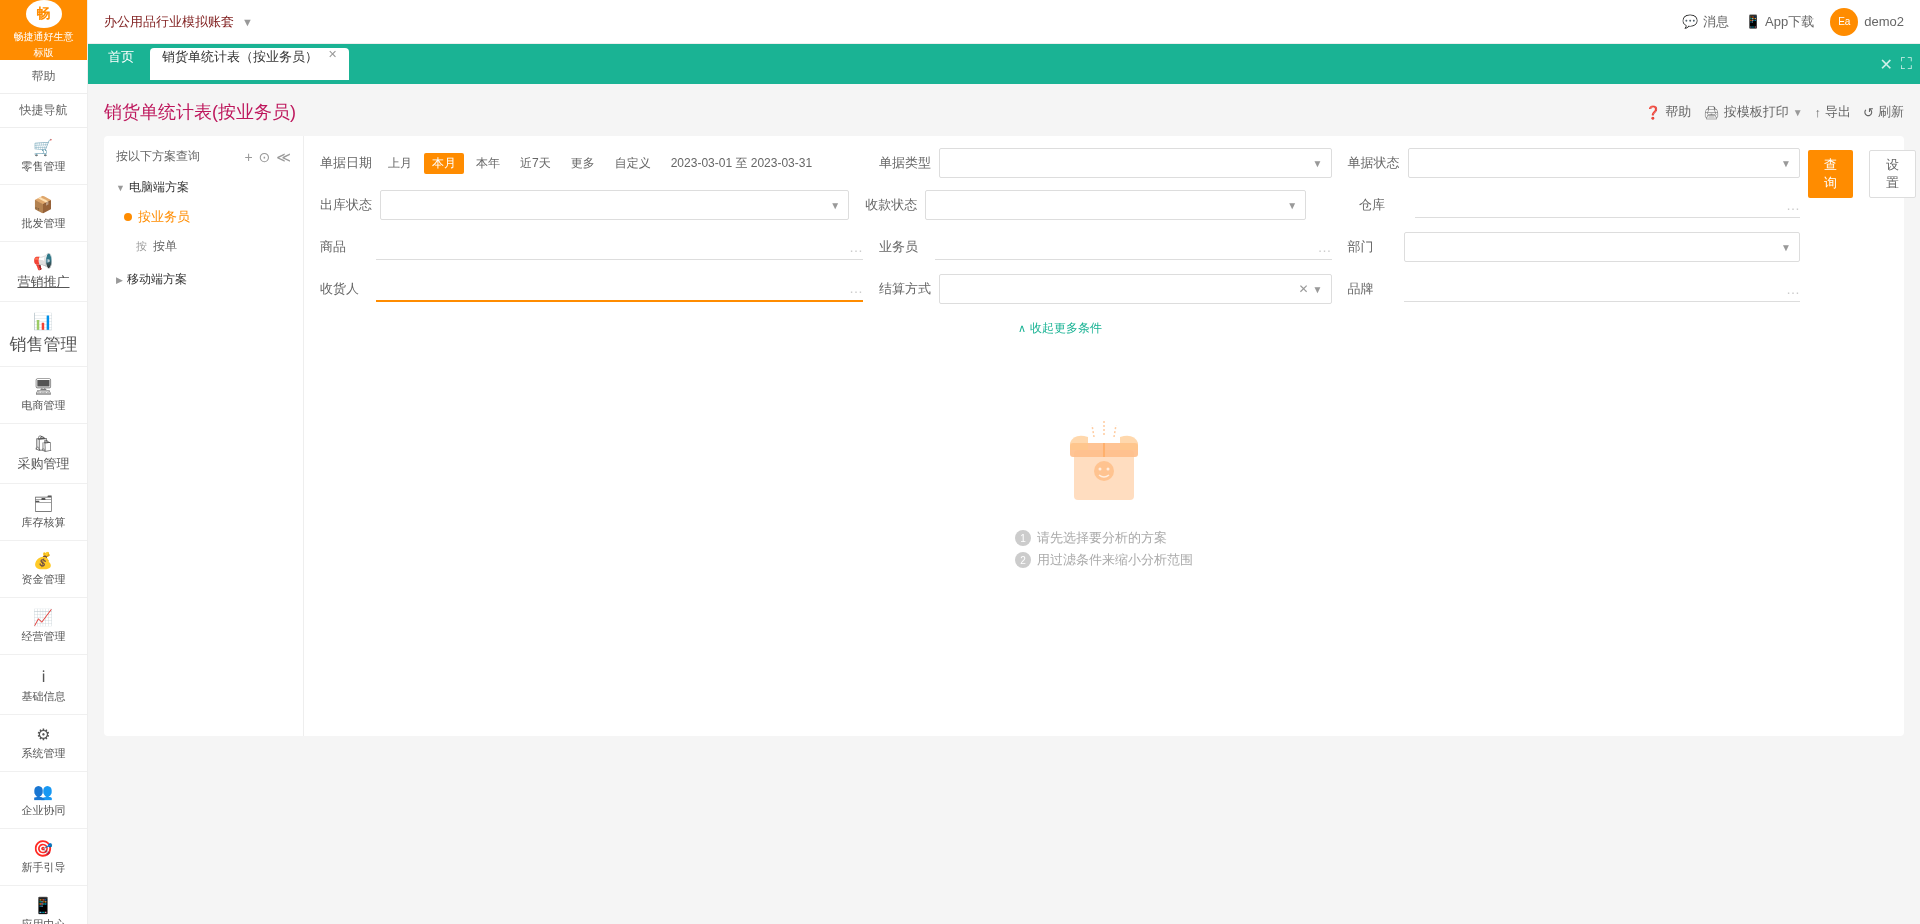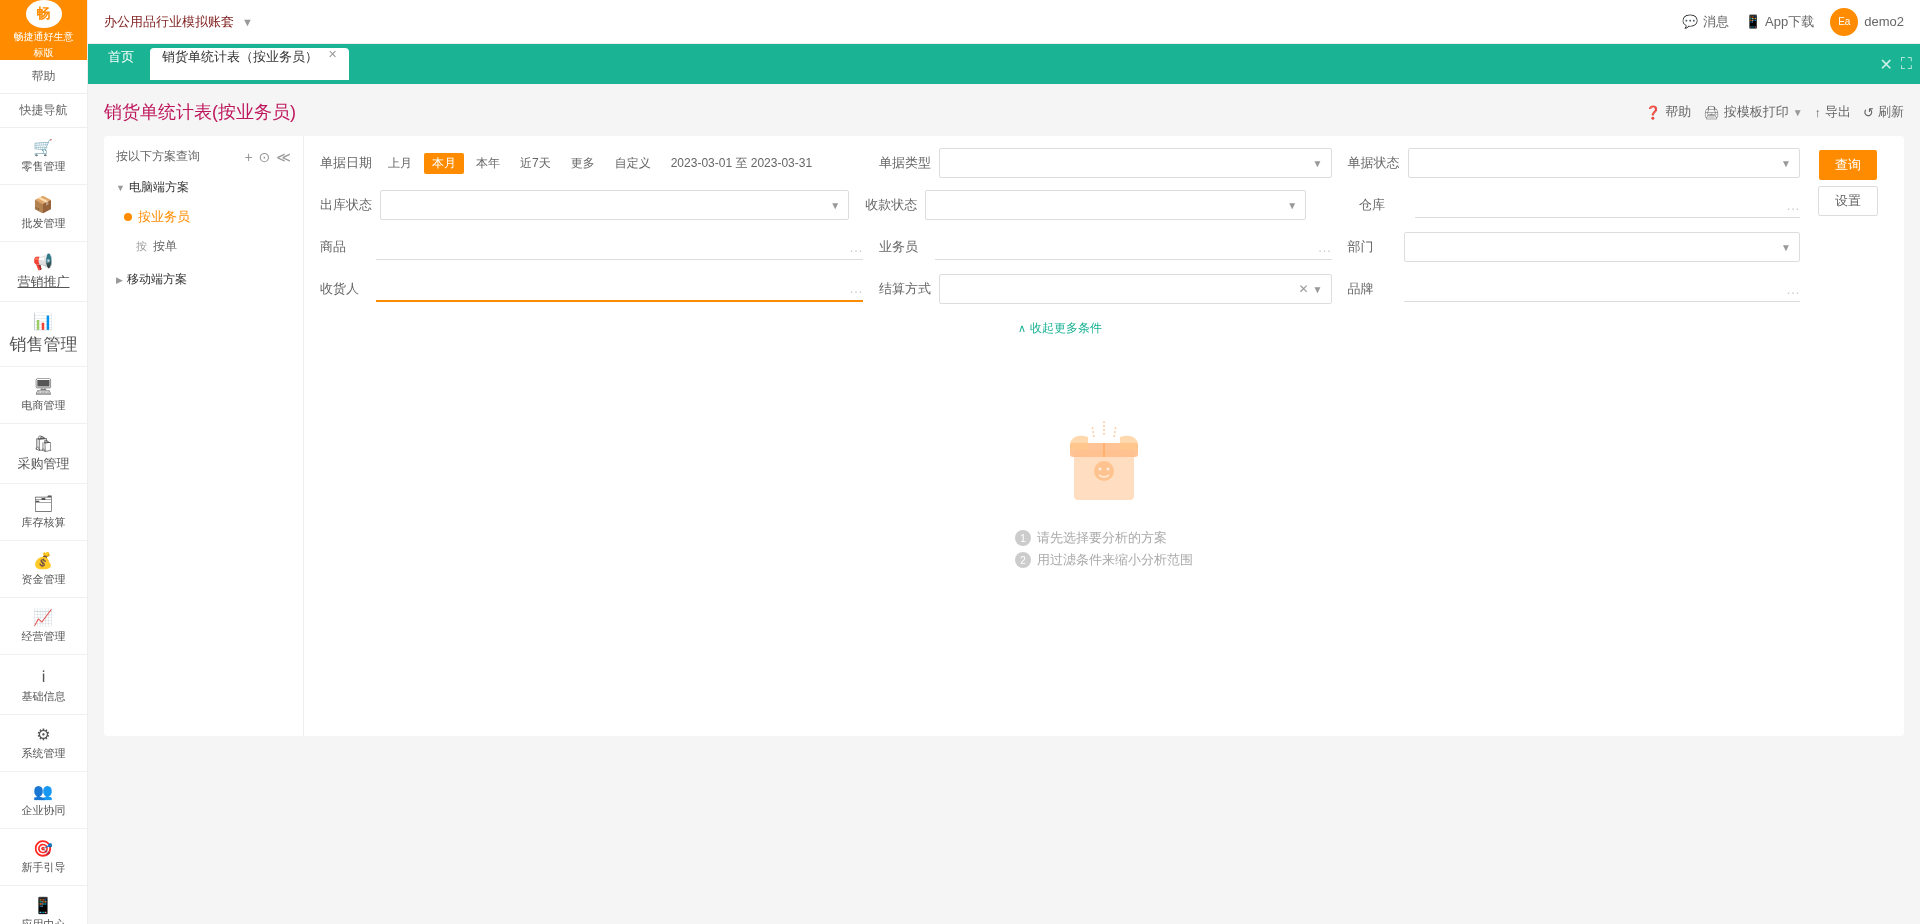--- a/index.html
+++ b/index.html
@@ -405,21 +405,21 @@
               </div>
 
               <div class="collapse-row">
                 <span class="collapse-btn">
                   <span class="collapse-icon">∧</span>
                   <span>收起更多条件</span>
                 </span>
               </div>
             </div>
 
-            <div style="display:flex;flex-direction:column;gap:6px;align-items:center;justify-content:flex-start;padding-top:2px;flex-shrink:0;width:80px;">
+            <div style="display:flex;flex-direction:row;gap:16px;align-items:center;justify-content:flex-start;padding-top:2px;flex-shrink:0;width:80px;">
               <button class="btn-query">查询</button>
               <button class="btn-reset">设置</button>
             </div>
           </div>
 
           <div class="empty-state">
             <div style="position:relative;width:100px;height:90px;margin-bottom:16px;">
               <svg width="100" height="90" viewBox="0 0 100 90">
 
                 <rect x="20" y="35" width="60" height="50" rx="4" fill="#ffd4b0" opacity="0.8"></rect>

